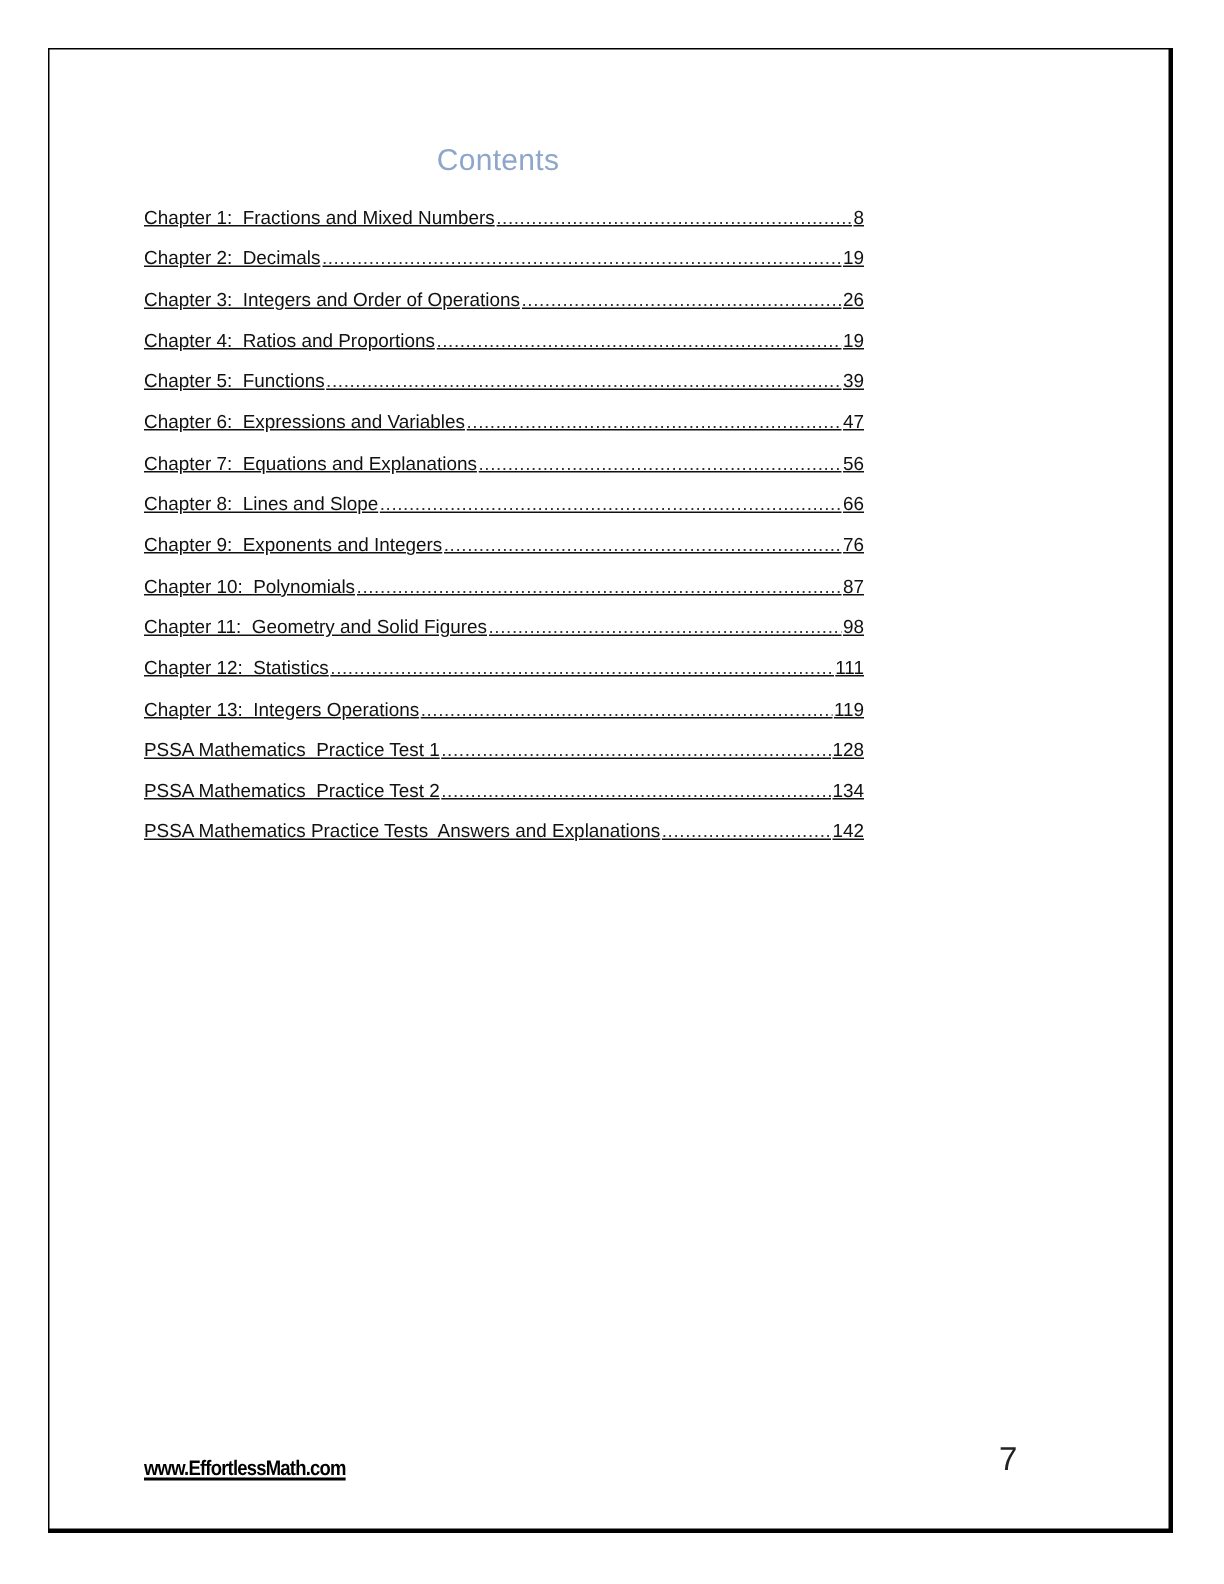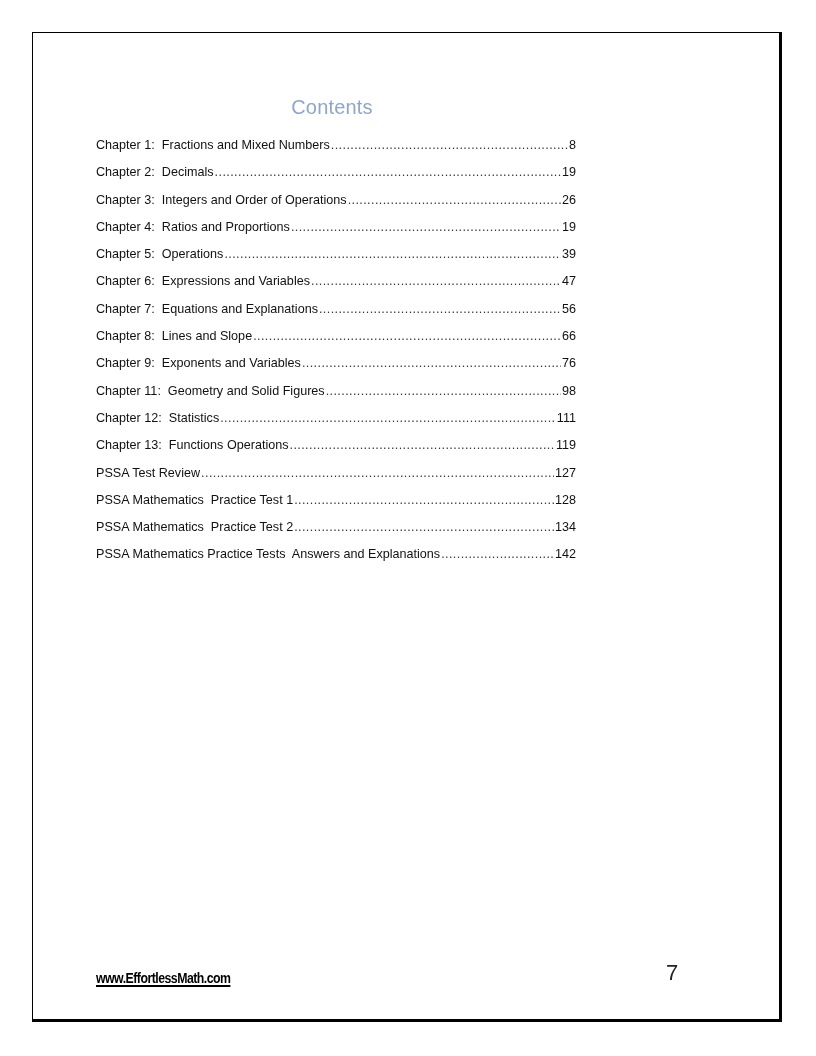--- a/index.html
+++ b/index.html
@@ -45,20 +45,21 @@
       padding: 0;
       list-style: none;
     }
     .toc-entry {
       display: flex;
       align-items: baseline;
       height: 27.3px;
       font-size: 12.6px;
       color: #111;
       white-space: pre;
+      text-decoration: underline;
     }
     .toc-label {
       flex: 0 0 auto;
     }
     .toc-leader {
       flex: 1 1 auto;
       overflow: hidden;
       white-space: nowrap;
       margin: 0 1px;
       color: #333;
@@ -117,63 +118,63 @@
     <span class="toc-label">Chapter 3:  Integers and Order of Operations</span>
     <span class="toc-leader"></span>
     <span class="toc-page">26</span>
   </li>
   <li class="toc-entry">
     <span class="toc-label">Chapter 4:  Ratios and Proportions</span>
     <span class="toc-leader"></span>
     <span class="toc-page">19</span>
   </li>
   <li class="toc-entry">
-    <span class="toc-label">Chapter 5:  Operations</span>
+    <span class="toc-label">Chapter 5:  Functions</span>
     <span class="toc-leader"></span>
     <span class="toc-page">39</span>
   </li>
   <li class="toc-entry">
     <span class="toc-label">Chapter 6:  Expressions and Variables</span>
     <span class="toc-leader"></span>
     <span class="toc-page">47</span>
   </li>
   <li class="toc-entry">
     <span class="toc-label">Chapter 7:  Equations and Explanations</span>
     <span class="toc-leader"></span>
     <span class="toc-page">56</span>
   </li>
   <li class="toc-entry">
     <span class="toc-label">Chapter 8:  Lines and Slope</span>
     <span class="toc-leader"></span>
     <span class="toc-page">66</span>
   </li>
   <li class="toc-entry">
-    <span class="toc-label">Chapter 9:  Exponents and Variables</span>
+    <span class="toc-label">Chapter 9:  Exponents and Integers</span>
     <span class="toc-leader"></span>
     <span class="toc-page">76</span>
+  </li>
+  <li class="toc-entry">
+    <span class="toc-label">Chapter 10:  Polynomials</span>
+    <span class="toc-leader"></span>
+    <span class="toc-page">87</span>
   </li>
   <li class="toc-entry">
     <span class="toc-label">Chapter 11:  Geometry and Solid Figures</span>
     <span class="toc-leader"></span>
     <span class="toc-page">98</span>
   </li>
   <li class="toc-entry">
     <span class="toc-label">Chapter 12:  Statistics</span>
     <span class="toc-leader"></span>
     <span class="toc-page">111</span>
   </li>
   <li class="toc-entry">
-    <span class="toc-label">Chapter 13:  Functions Operations</span>
+    <span class="toc-label">Chapter 13:  Integers Operations</span>
     <span class="toc-leader"></span>
     <span class="toc-page">119</span>
-  </li>
-  <li class="toc-entry">
-    <span class="toc-label">PSSA Test Review</span>
-    <span class="toc-leader"></span>
-    <span class="toc-page">127</span>
   </li>
   <li class="toc-entry">
     <span class="toc-label">PSSA Mathematics  Practice Test 1</span>
     <span class="toc-leader"></span>
     <span class="toc-page">128</span>
   </li>
   <li class="toc-entry">
     <span class="toc-label">PSSA Mathematics  Practice Test 2</span>
     <span class="toc-leader"></span>
     <span class="toc-page">134</span>

